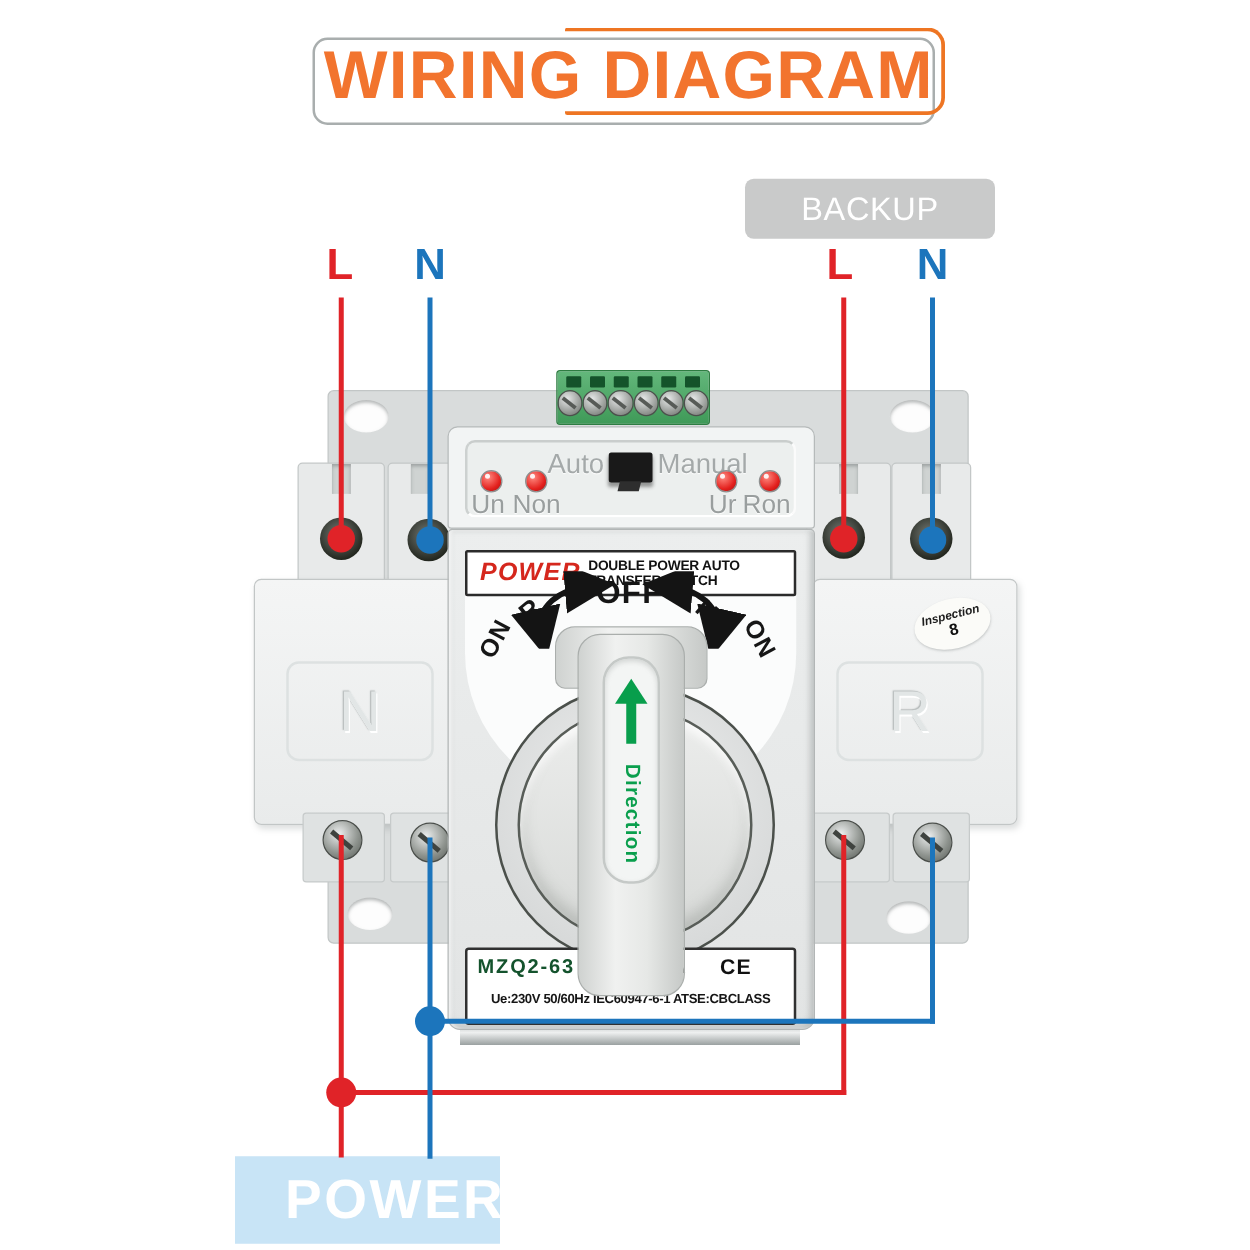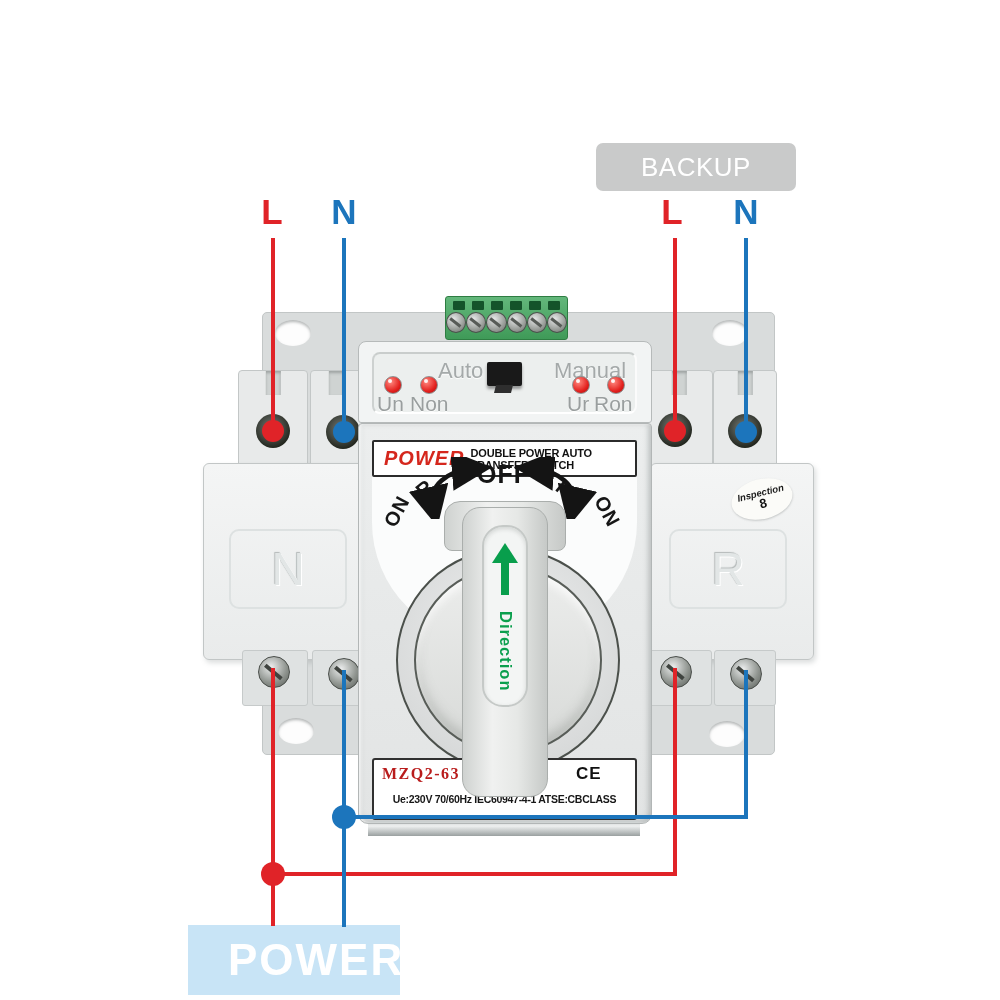--- a/index.html
+++ b/index.html
@@ -116,21 +116,21 @@
   .bs3{left:660px;top:656px;} .bs4{left:730px;top:658px;}
 
   
   .toppanel{left:358px;top:341px;width:292px;height:80px;background:#f2f4f4;
             border:1px solid #b6baba;border-radius:8px 8px 3px 3px;}
   .recess{position:absolute;left:13px;top:10px;width:261px;height:58px;background:#ecefee;
           border-radius:8px;border-top:2px solid #c9cdcc;border-left:2px solid #cdd1d0;
           border-bottom:2px solid #ffffff;border-right:2px solid #fbfbfb;}
   .modetxt{position:absolute;top:4px;font-size:22px;color:#a4a9a9;
            text-shadow:0 1px 1px #fff;}
-  .auto-t{left:64px;} .manual-t{left:152px;margin-left:28px;}
+  .auto-t{left:64px;} .manual-t{left:152px;}
   .mswitch{position:absolute;left:113px;top:8px;width:35px;height:24px;background:#191919;
            border-radius:2px;box-shadow:0 3px 3px rgba(40,40,40,.45);}
   .mswitch::after{content:"";position:absolute;left:8px;bottom:-7px;width:17px;height:8px;
                   background:#2e2e2e;transform:skewX(-14deg);}
   .led{position:absolute;width:16px;height:16px;border-radius:50%;border:1px solid #8e8f8f;
        background:radial-gradient(circle at 35% 30%,#ff8a80,#e3201d 62%,#a50f0f);}
   .led::after{content:"";position:absolute;left:3px;top:2px;width:4px;height:4px;
               border-radius:50%;background:rgba(255,255,255,.9);}
   .led1{left:10px;top:22px;} .led2{left:46px;top:22px;}
   .led3{left:198px;top:22px;} .led4{left:233px;top:22px;}
@@ -160,21 +160,21 @@
   .arrows{position:absolute;left:47px;top:33px;width:194px;height:62px;}
   .knob-o{position:absolute;left:37px;top:124px;width:220px;height:220px;border-radius:50%;
           border:2px solid #4b504b;
           background:radial-gradient(circle at 50% 42%,#f0f1f1,#d7d9d9 75%);}
   .knob-i{position:absolute;left:55px;top:142px;width:184px;height:184px;border-radius:50%;
           border:2px solid #585d58;background:linear-gradient(180deg,#ecedec,#d8dad8);
           box-shadow:inset 0 6px 8px rgba(255,255,255,.8),inset 0 -8px 12px rgba(120,126,120,.35);}
   .nameplate{position:absolute;left:13px;top:334px;width:261px;height:58px;background:#fff;
              border:2px solid #303030;border-radius:3px;}
   .np-model{position:absolute;left:8px;top:5px;font-size:16px;font-weight:bold;
-            letter-spacing:1.5px;color:#b91c1c;font-family:Liberation Serif, serif;}
+            letter-spacing:1.5px;color:#14532d;}
   .np-amp{position:absolute;left:163px;top:5px;font-size:16px;font-weight:bold;color:#111;}
   .np-ce{position:absolute;left:202px;top:4px;font-size:17px;font-weight:bold;color:#111;
          letter-spacing:1px;}
   .np-specs{position:absolute;left:0;top:33px;width:100%;text-align:center;font-size:10.5px;
             font-weight:bold;color:#161616;letter-spacing:-.3px;white-space:nowrap;}
   .flare{position:absolute;left:85px;top:77px;width:120px;height:48px;border-radius:16px 16px 8px 8px;
          background:linear-gradient(90deg,#cfd2d0,#f0f1f0 35%,#e6e8e6 65%,#c6c9c7);
          border:1px solid #aaaeac;}
   .shaft{position:absolute;left:103px;top:83px;width:84px;height:288px;border-radius:18px;
          background:linear-gradient(90deg,#cfd2d0,#f0f1f0 35%,#e6e8e6 65%,#c6c9c7);
@@ -188,20 +188,25 @@
   .arrow-stem{position:absolute;left:17px;top:34px;width:8px;height:34px;background:#089e4c;}
   .dir-text{position:absolute;left:0;top:76px;width:100%;height:96px;display:flex;
             align-items:center;justify-content:center;writing-mode:vertical-rl;
             font-size:16.5px;font-weight:bold;color:#0a9f4d;letter-spacing:1px;}
 </style>
 </head>
 <body>
 
 <div class="stage">
 
+  <div class="abs title-wrap">
+    <div class="title-gray"></div>
+    <div class="title-orange"></div>
+    <div class="title-text">WIRING DIAGRAM</div>
+  </div>
 
   <div class="abs src-box src-backup">BACKUP POWER</div>
   <div class="abs ln red-t ln-ml">L</div>
   <div class="abs ln blue-t ln-mn">N</div>
   <div class="abs ln red-t ln-bl">L</div>
   <div class="abs ln blue-t ln-bn">N</div>
 
   <div class="abs plate"></div>
   <div class="oval ov1"></div>
   <div class="oval ov2"></div>
@@ -305,21 +310,21 @@
       </defs>
       <path d="M27,50 C22,28 42,14 66,12" fill="none" stroke="#141414" stroke-width="4.5" marker-start="url(#ah)" marker-end="url(#ah)"></path>
       <path d="M128,12 C152,14 172,28 167,50" fill="none" stroke="#141414" stroke-width="4.5" marker-start="url(#ah)" marker-end="url(#ah)"></path>
     </svg>
     <div class="knob-o"></div>
     <div class="knob-i"></div>
     <div class="nameplate">
       <span class="np-model">MZQ2-63</span>
       <span class="np-amp">A</span>
       <span class="np-ce">CE</span>
-      <span class="np-specs">Ue:230V 70/60Hz IEC60947-4-1 ATSE:CBCLASS</span>
+      <span class="np-specs">Ue:230V 50/60Hz IEC60947-6-1 ATSE:CBCLASS</span>
     </div>
     <div class="flare"></div>
     <div class="shaft"></div>
     <div class="capsule">
       <div class="arrow-head"></div>
       <div class="arrow-stem"></div>
       <div class="dir-text">Direction</div>
     </div>
   </div>
 

